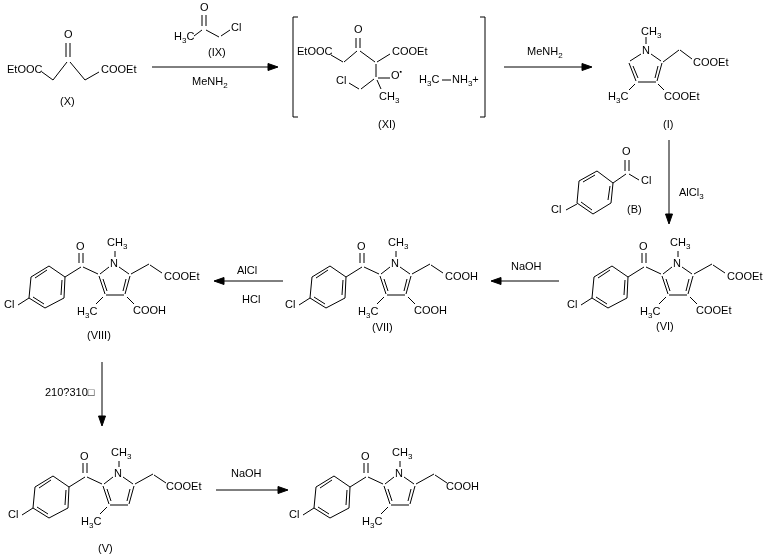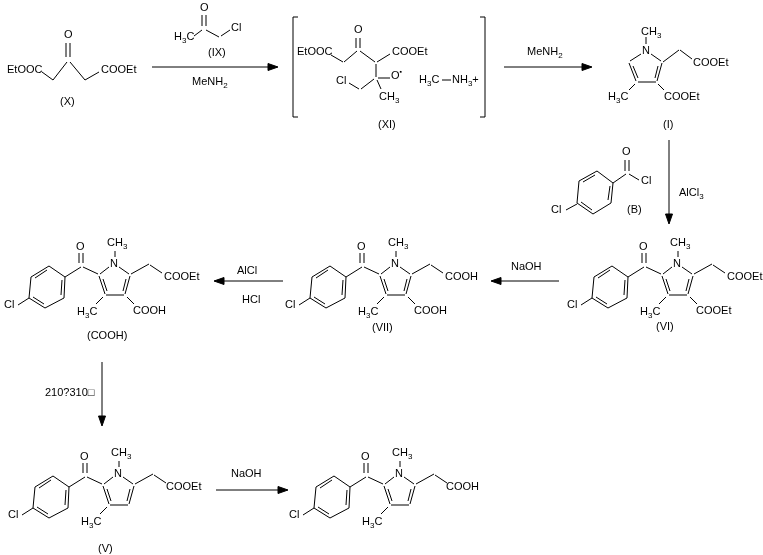--- a/index.html
+++ b/index.html
@@ -234,21 +234,21 @@
 <span class="al" style="left:237px;top:265px">AlCl</span>
 <span class="al" style="left:242px;top:294px">HCl</span>
 
 <span class="al" style="left:76px;top:241px">O</span>
 <span class="al" style="left:107px;top:237px">CH<sub>3</sub></span>
 <span class="al" style="left:110px;top:258px">N</span>
 <span class="al" style="left:164px;top:271px">COOEt</span>
 <span class="al" style="left:133px;top:305px">COOH</span>
 <span class="al" style="left:77px;top:306px">H<sub>3</sub>C</span>
 <span class="al" style="left:4px;top:299px">Cl</span>
-<span class="cl" style="left:87px;top:330px">(COOH)</span>
+<span class="cl" style="left:87px;top:330px">(VIII)</span>
 
 <span class="al" style="left:45px;top:387px">210?310□</span>
 
 <span class="al" style="left:80px;top:451px">O</span>
 <span class="al" style="left:111px;top:447px">CH<sub>3</sub></span>
 <span class="al" style="left:114px;top:468px">N</span>
 <span class="al" style="left:166px;top:481px">COOEt</span>
 <span class="al" style="left:81px;top:516px">H<sub>3</sub>C</span>
 <span class="al" style="left:8px;top:509px">Cl</span>
 <span class="cl" style="left:98px;top:543px">(V)</span>

